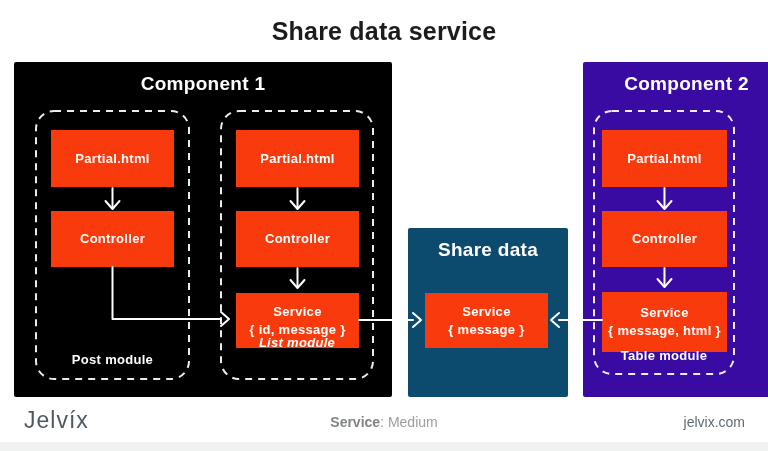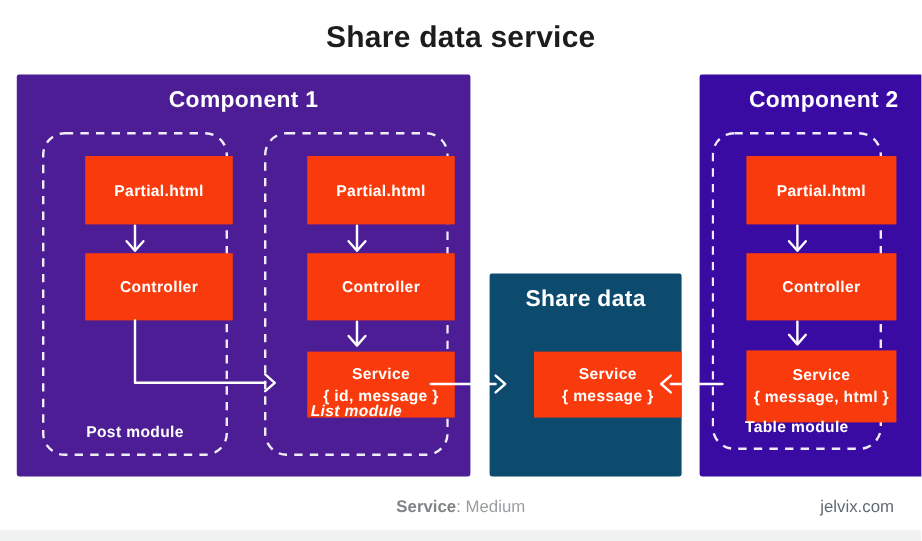--- a/index.html
+++ b/index.html
@@ -14,21 +14,21 @@
   .page-title {
     position: absolute;
     top: 17px; left: 0; width: 768px;
     text-align: center;
     font-size: 25px;
     font-weight: 700;
     color: #1c1c1e;
     letter-spacing: 0.2px;
   }
   .panel { position: absolute; border-radius: 2px; }
-  .panel-c1 { left: 14px;  top: 62px;  width: 378px; height: 335px; background: #4c1d95; }
+  .panel-c1 { left: 14px;  top: 62px;  width: 378px; height: 335px; background: #000000; }
   .panel-sd { left: 408px; top: 228px; width: 160px; height: 169px; background: #0c4a6e; }
   .panel-c2 { left: 583px; top: 62px;  width: 160px; height: 335px; background: #3A0BA2; padding-left: 47px; }
   .panel-title {
     position: absolute; top: 11px; left: 0; width: 100%;
     text-align: center;
     color: #ffffff;
     font-size: 19px;
     font-weight: 700;
     letter-spacing: 0.3px;
   }
@@ -48,21 +48,20 @@
     color: #ffffff;
     display: flex;
     flex-direction: column;
     align-items: center;
     justify-content: center;
     text-align: left;
     font-size: 13px;
     font-weight: 600;
     letter-spacing: 0.3px;
     line-height: 1.35;
-    margin-left: 20px;
   }
   .connectors { position: absolute; left: 0; top: 0; z-index: 5; pointer-events: none; }
   .footer-logo {
     position: absolute; left: 24px; top: 407px;
     font-size: 23px;
     font-weight: 400;
     color: #4e5a61;
     letter-spacing: 1px;
   }
   .footer-source {
@@ -182,17 +181,18 @@
         <line x1="664.5" y1="268" x2="664.5" y2="286"></line>
         <polyline points="657.5,279 664.5,287 671.5,279"></polyline>
       </g>
       <g>
         <line x1="602" y1="320" x2="559" y2="320"></line>
         <polyline points="559,313 551,320 559,327"></polyline>
       </g>
     </g>
   </svg>
 
+  <div class="footer-logo">Jelvíx</div>
   <div class="footer-source"><span class="src-label">Service</span><span>: Medium</span></div>
   <div class="footer-site">jelvix.com</div>
   <div class="footer-strip"></div>
 
 </div>
 
 </body></html>

